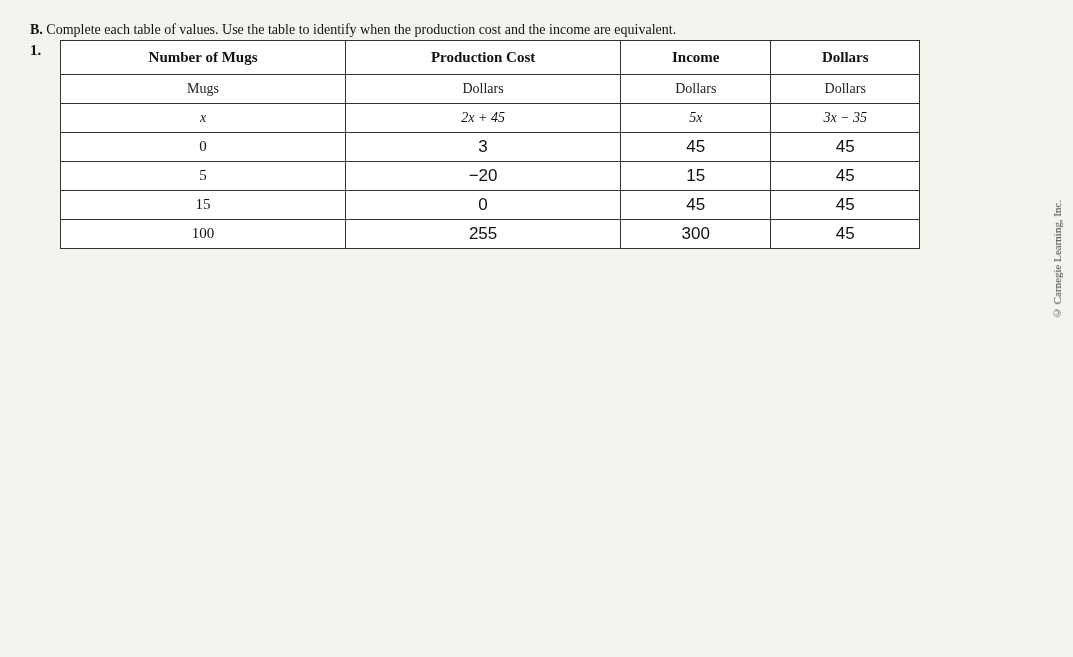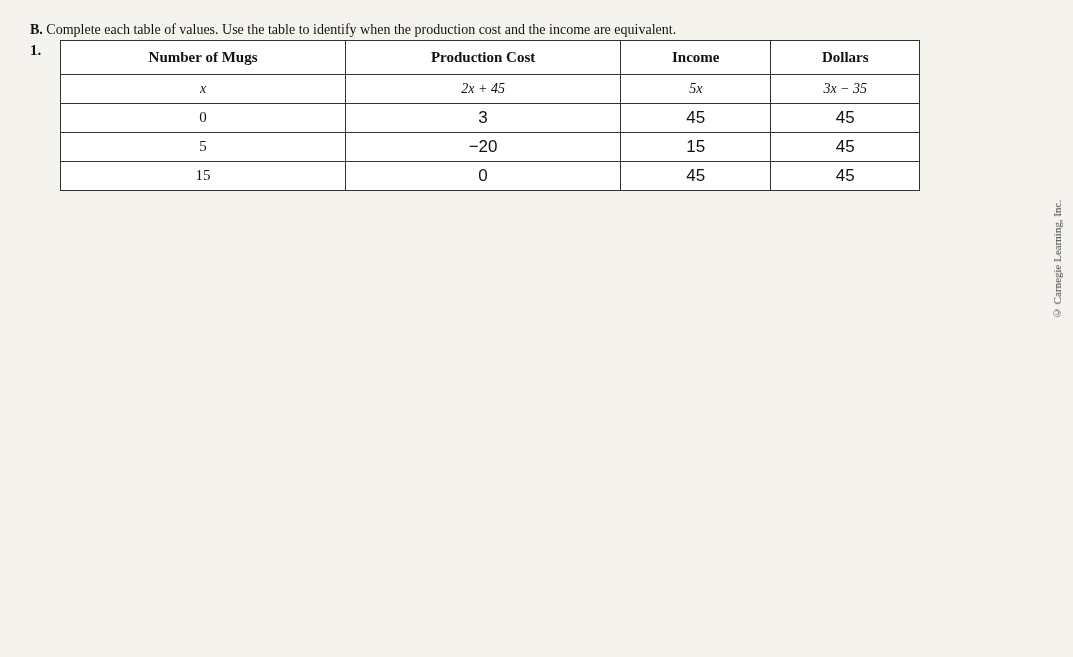--- a/index.html
+++ b/index.html
@@ -112,20 +112,26 @@
     <table>
       <thead>
         <tr>
           <th>Number of Mugs</th>
           <th>Production Cost</th>
           <th>Income</th>
           <th>Dollars</th>
         </tr>
       </thead>
       <tbody>
+        <tr class="subheader">
+          <td>Mugs</td>
+          <td>Dollars</td>
+          <td>Dollars</td>
+          <td>Dollars</td>
+        </tr>
         <tr class="formula-row">
           <td>x</td>
           <td>2x + 45</td>
           <td>5x</td>
           <td>3x − 35</td>
         </tr>
 
       <tr class="data-row">
             <td class="number-of-mugs">0</td>
             <td>3</td>
@@ -137,18 +143,24 @@
             <td>−20</td>
             <td>15</td>
             <td>45</td>
           </tr>
           <tr class="data-row">
             <td class="number-of-mugs">15</td>
             <td>0</td>
             <td>45</td>
             <td>45</td>
           </tr>
+          <tr class="data-row">
+            <td class="number-of-mugs">100</td>
+            <td>255</td>
+            <td>300</td>
+            <td>45</td>
+          </tr>
         </tbody>
     </table>
   </div>
 </div>
 
 <div class="sidebar-text">© Carnegie Learning, Inc.</div>
 
 </body></html>

